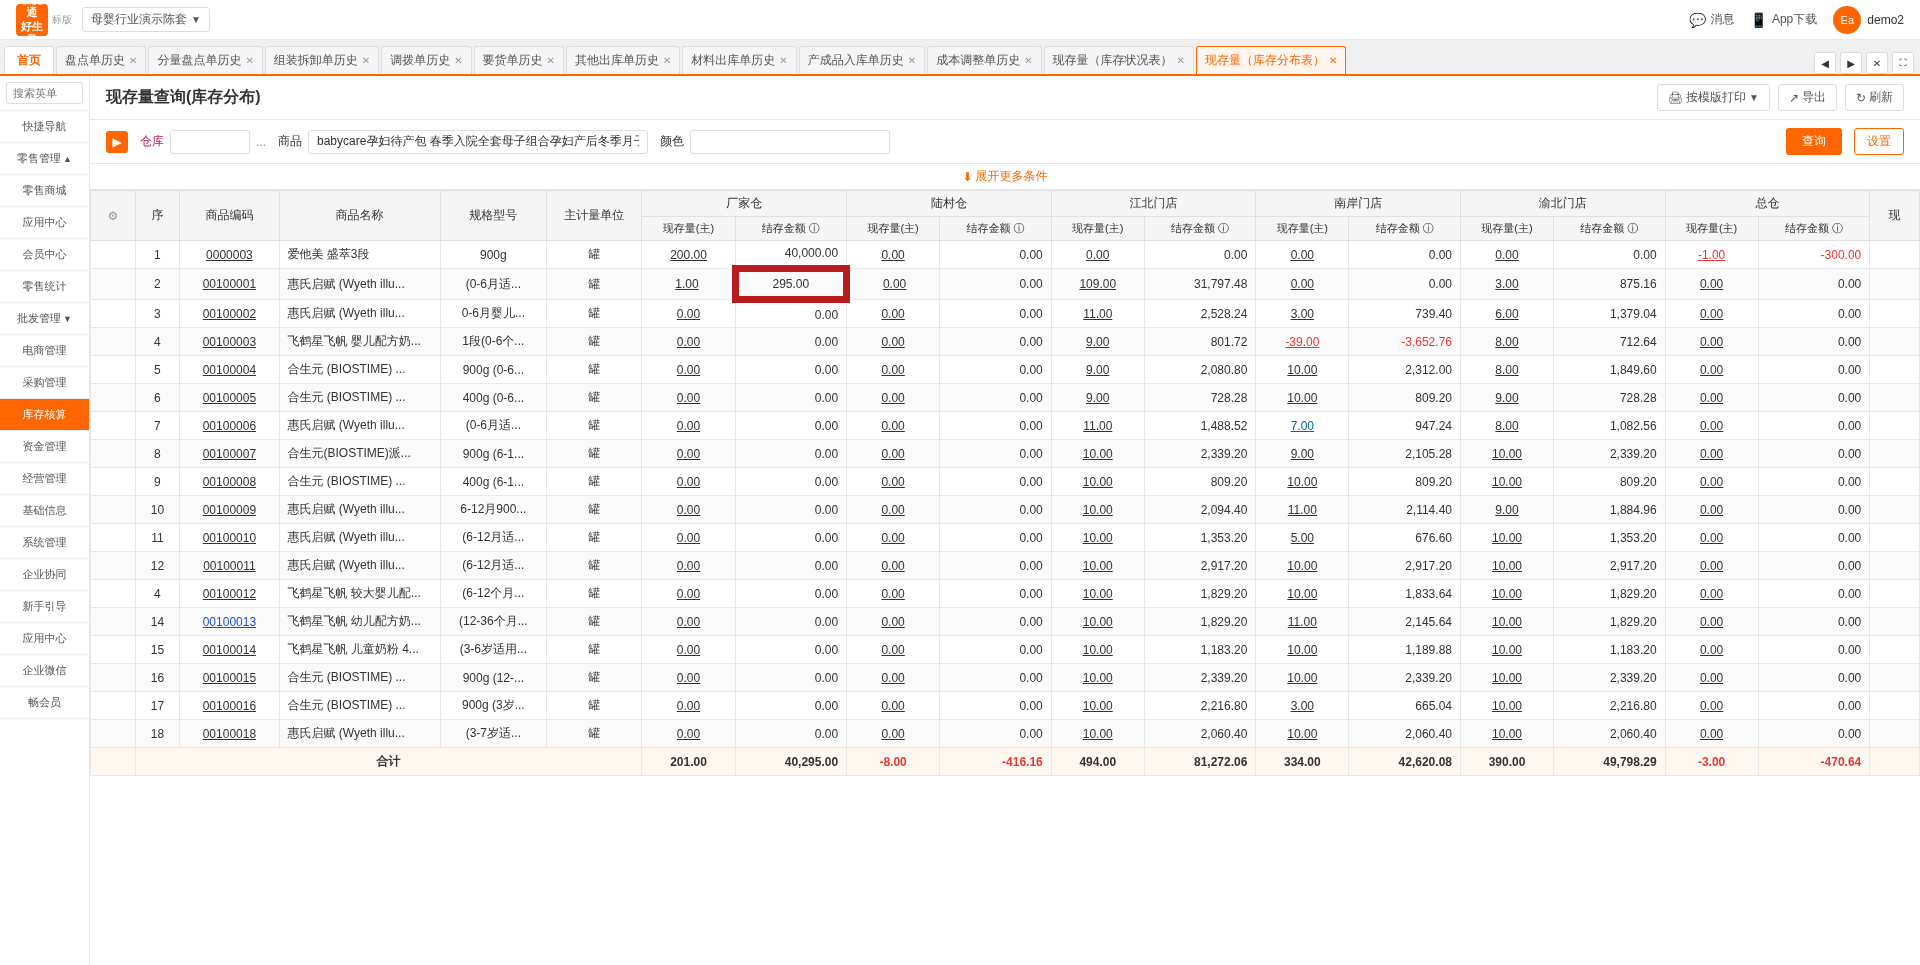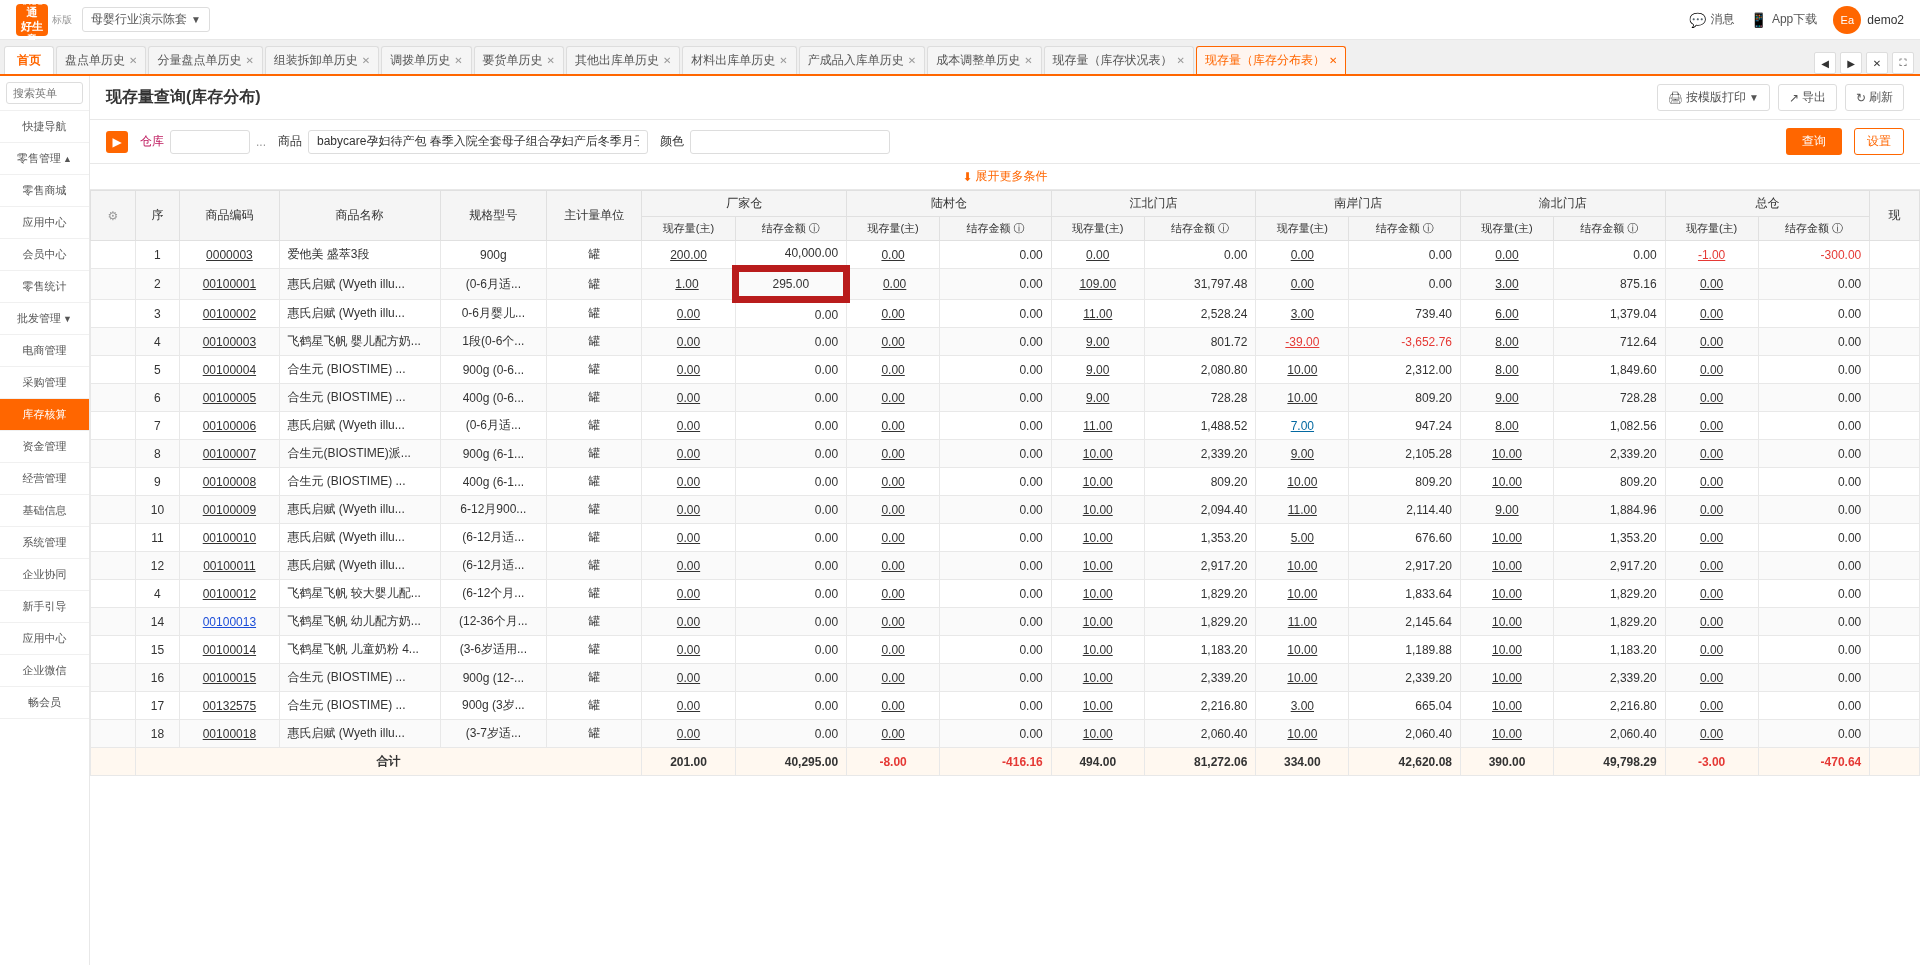--- a/index.html
+++ b/index.html
@@ -587,21 +587,21 @@
     <td style="border:1px solid #e8e8e8; padding:5px 8px; text-align:right; color:#333;">2,339.20</td>
     <td style="border:1px solid #e8e8e8; padding:5px 8px; text-align:center; text-decoration:underline; cursor:pointer; color:#333;">10.00</td>
     <td style="border:1px solid #e8e8e8; padding:5px 8px; text-align:right;">2,339.20</td>
     <td style="border:1px solid #e8e8e8; padding:5px 8px; text-align:center; text-decoration:underline; cursor:pointer; color:#333;">0.00</td>
     <td style="border:1px solid #e8e8e8; padding:5px 8px; text-align:right; color:#333;">0.00</td>
     <td style="border:1px solid #e8e8e8; padding:5px 4px; text-align:center;"></td>
   </tr>
               <tr style="background: rgb(255, 255, 255);">
     <td style="border:1px solid #e8e8e8; padding:5px 8px; text-align:center;"></td>
     <td style="border:1px solid #e8e8e8; padding:5px 8px; text-align:center;">17</td>
-    <td style="border:1px solid #e8e8e8; padding:5px 8px; text-align:center; text-decoration:underline; cursor:pointer; color:#333;">00132575</td>
+    <td style="border:1px solid #e8e8e8; padding:5px 8px; text-align:center; text-decoration:underline; cursor:pointer; color:#333;">00100016</td>
     <td style="border:1px solid #e8e8e8; padding:5px 8px; text-align:left; max-width:130px; overflow:hidden; text-overflow:ellipsis;">合生元 (BIOSTIME) ...</td>
     <td style="border:1px solid #e8e8e8; padding:5px 8px; text-align:center;">900g (3岁...</td>
     <td style="border:1px solid #e8e8e8; padding:5px 8px; text-align:center;">罐</td>
     <td style="border:1px solid #e8e8e8; padding:5px 8px; text-align:center; text-decoration:underline; cursor:pointer; color:#333;">0.00</td>
     <td style="border:1px solid #e8e8e8; padding:5px 8px; text-align:right;">0.00</td>
     <td style="border:1px solid #e8e8e8; padding:5px 8px; text-align:center; text-decoration:underline; cursor:pointer; color:#333;">0.00</td>
     <td style="border:1px solid #e8e8e8; padding:5px 8px; text-align:right;">0.00</td>
     <td style="border:1px solid #e8e8e8; padding:5px 8px; text-align:center; text-decoration:underline; cursor:pointer; color:#333;">10.00</td>
     <td style="border:1px solid #e8e8e8; padding:5px 8px; text-align:right;">2,216.80</td>
     <td style="border:1px solid #e8e8e8; padding:5px 8px; text-align:center; text-decoration:underline; cursor:pointer; color:#333;">3.00</td>

